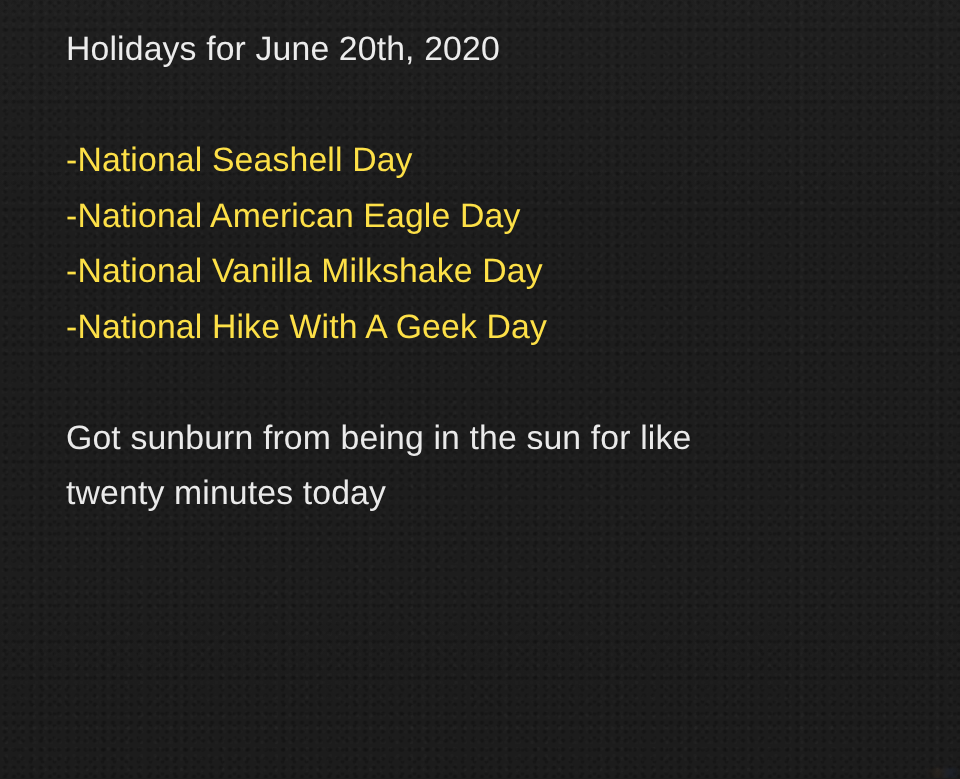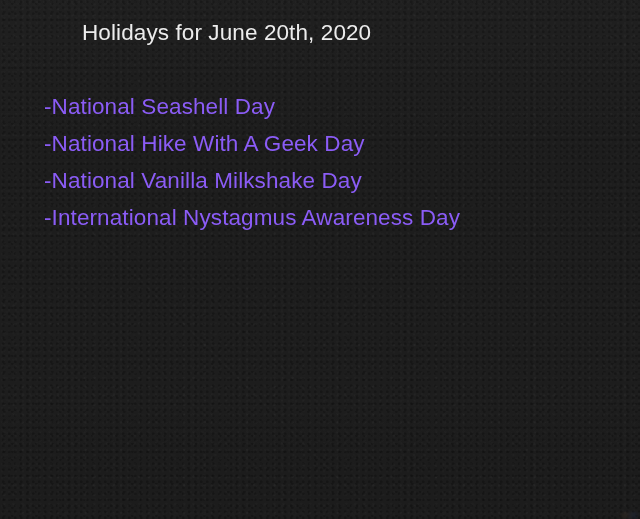--- a/index.html
+++ b/index.html
@@ -71,25 +71,24 @@
     font-size: 22.5px;
     line-height: 37px;
     letter-spacing: 0.1px;
     white-space: pre;
     text-rendering: optimizeLegibility;
     -webkit-font-smoothing: antialiased;
   }
 
   .note-line.title {
     color: #ececec;
-    margin-left: 38px;
   }
 
   .note-line.holiday-item {
-    color: #8b5cf6;
+    color: #fde047;
   }
 
   .note-line.note-text {
     color: #eaeaea;
   }
 
   .note-spacer {
     height: 37px;
   }
 
@@ -117,25 +116,29 @@
 <div id="note-screen">
 
   <div id="note-body">
 
     <div class="note-line title">Holidays for June 20th, 2020</div>
 
     <div class="note-spacer"></div>
 
     <div>
       <div class="note-line holiday-item">-National Seashell Day</div>
+      <div class="note-line holiday-item">-National American Eagle Day</div>
+      <div class="note-line holiday-item">-National Vanilla Milkshake Day</div>
       <div class="note-line holiday-item">-National Hike With A Geek Day</div>
-      <div class="note-line holiday-item">-National Vanilla Milkshake Day</div>
-      <div class="note-line holiday-item">-International Nystagmus Awareness Day</div>
     </div>
 
     <div class="note-spacer"></div>
 
+    <div>
+      <div class="note-line note-text">Got sunburn from being in the sun for like</div>
+      <div class="note-line note-text">twenty minutes today</div>
+    </div>
 
   </div>
 
   <div id="corner-artifact"></div>
 
 </div>
 
 </body></html>

